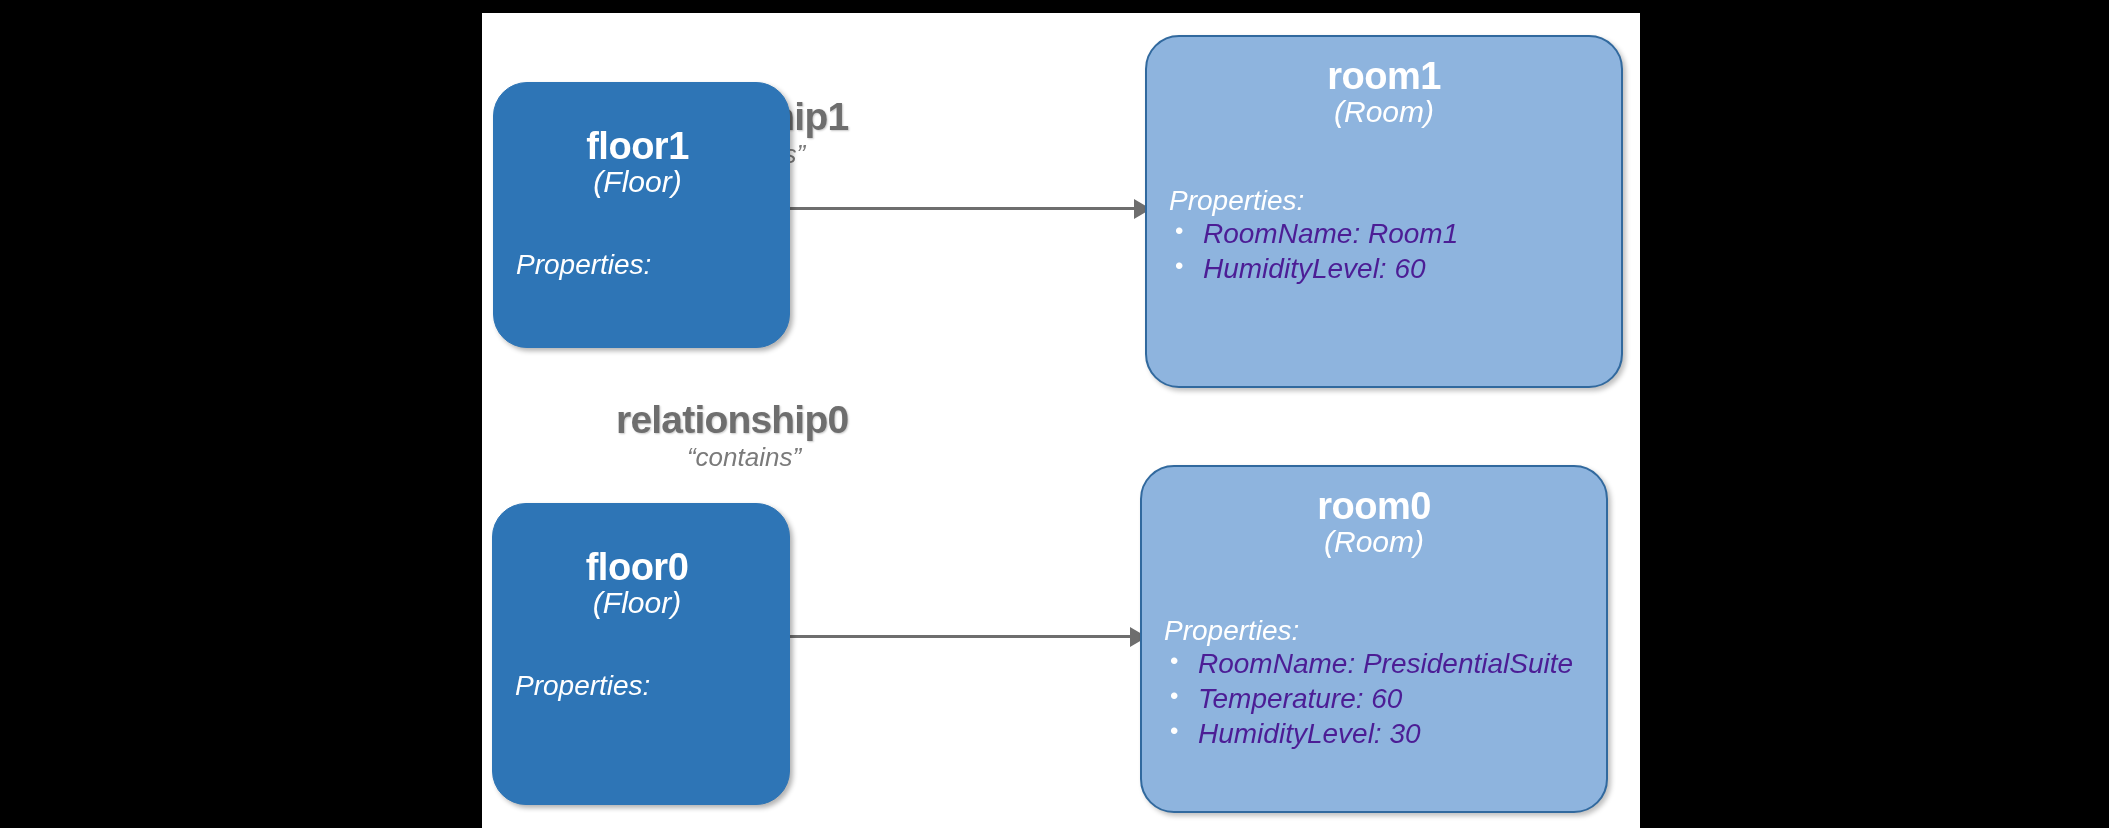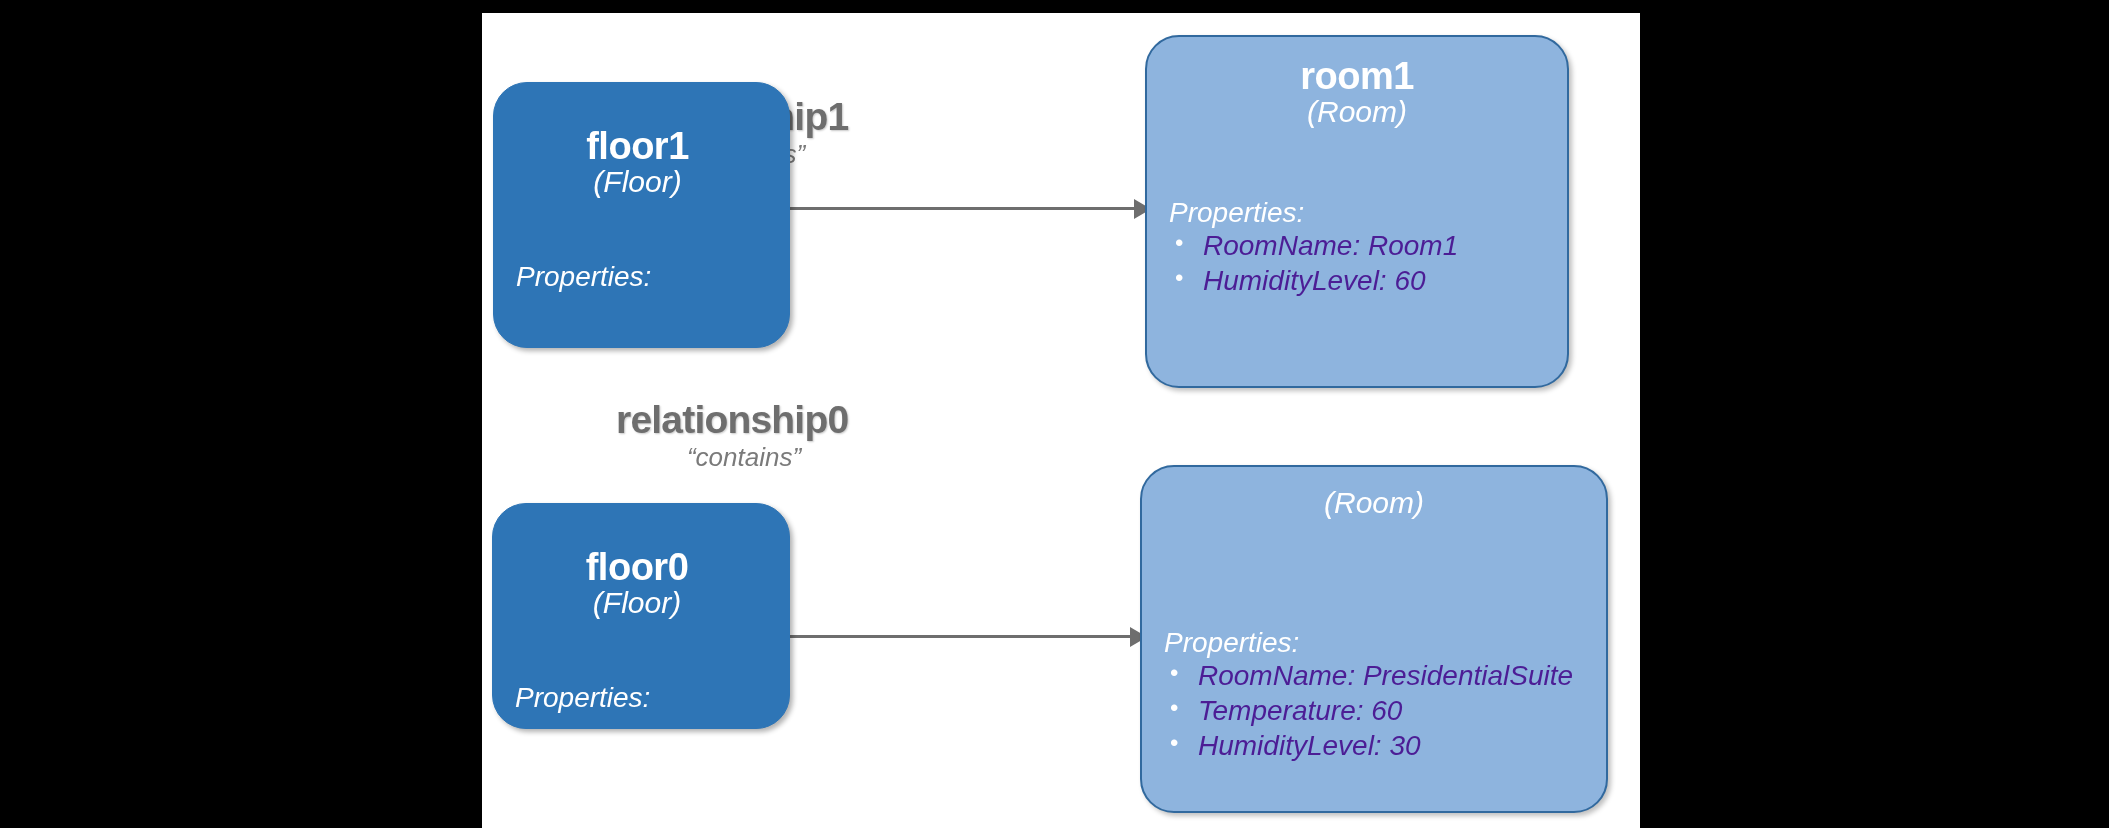--- a/index.html
+++ b/index.html
@@ -58,21 +58,20 @@
     font-style: italic;
     font-size: 30px;
     line-height: 1.05;
     color: #ffffff;
   }
   .props-label {
     font-style: italic;
     font-size: 28px;
     line-height: 1.15;
     color: #ffffff;
-    margin-top: 12px;
   }
   .props-list {
     list-style: none;
     margin: 0;
     padding: 0;
   }
   .props-list li {
     position: relative;
     font-style: italic;
     font-size: 28px;
@@ -156,46 +155,47 @@
     <div class="node node-floor" style="left:11px; top:69px; width:297px; height:266px;">
       <div class="floor-body floor-title-wrap">
         <div class="node-title">floor1</div>
         <div class="node-type">(Floor)</div>
       </div>
       <div class="floor-props">
         <div class="props-label">Properties:</div>
       </div>
     </div>
 
-    <div class="node node-room" style="left:663px; top:22px; width:424px; height:353px;">
+    <div class="node node-room" style="left:663px; top:22px; width:478px; height:353px;">
       <div class="room-title-wrap">
         <div class="node-title">room1</div>
         <div class="node-type">(Room)</div>
       </div>
       <div class="room-props-block">
         <div class="props-label">Properties:</div>
         <ul class="props-list">
           <li>RoomName: Room1</li>
           <li>HumidityLevel: 60</li>
         </ul>
       </div>
     </div>
 
-    <div class="node node-floor" style="left:10px; top:490px; width:298px; height:226px;">
+    <div class="node node-floor" style="left:10px; top:490px; width:298px; height:302px;">
       <div class="floor-body floor-title-wrap">
         <div class="node-title">floor0</div>
         <div class="node-type">(Floor)</div>
       </div>
       <div class="floor-props">
         <div class="props-label">Properties:</div>
       </div>
     </div>
 
     <div class="node node-room" style="left:658px; top:452px; width:468px; height:348px;">
       <div class="room-title-wrap">
+        <div class="node-title">room0</div>
         <div class="node-type">(Room)</div>
       </div>
       <div class="room-props-block">
         <div class="props-label">Properties:</div>
         <ul class="props-list">
           <li>RoomName: PresidentialSuite</li>
           <li>Temperature: 60</li>
           <li>HumidityLevel: 30</li>
         </ul>
       </div>

